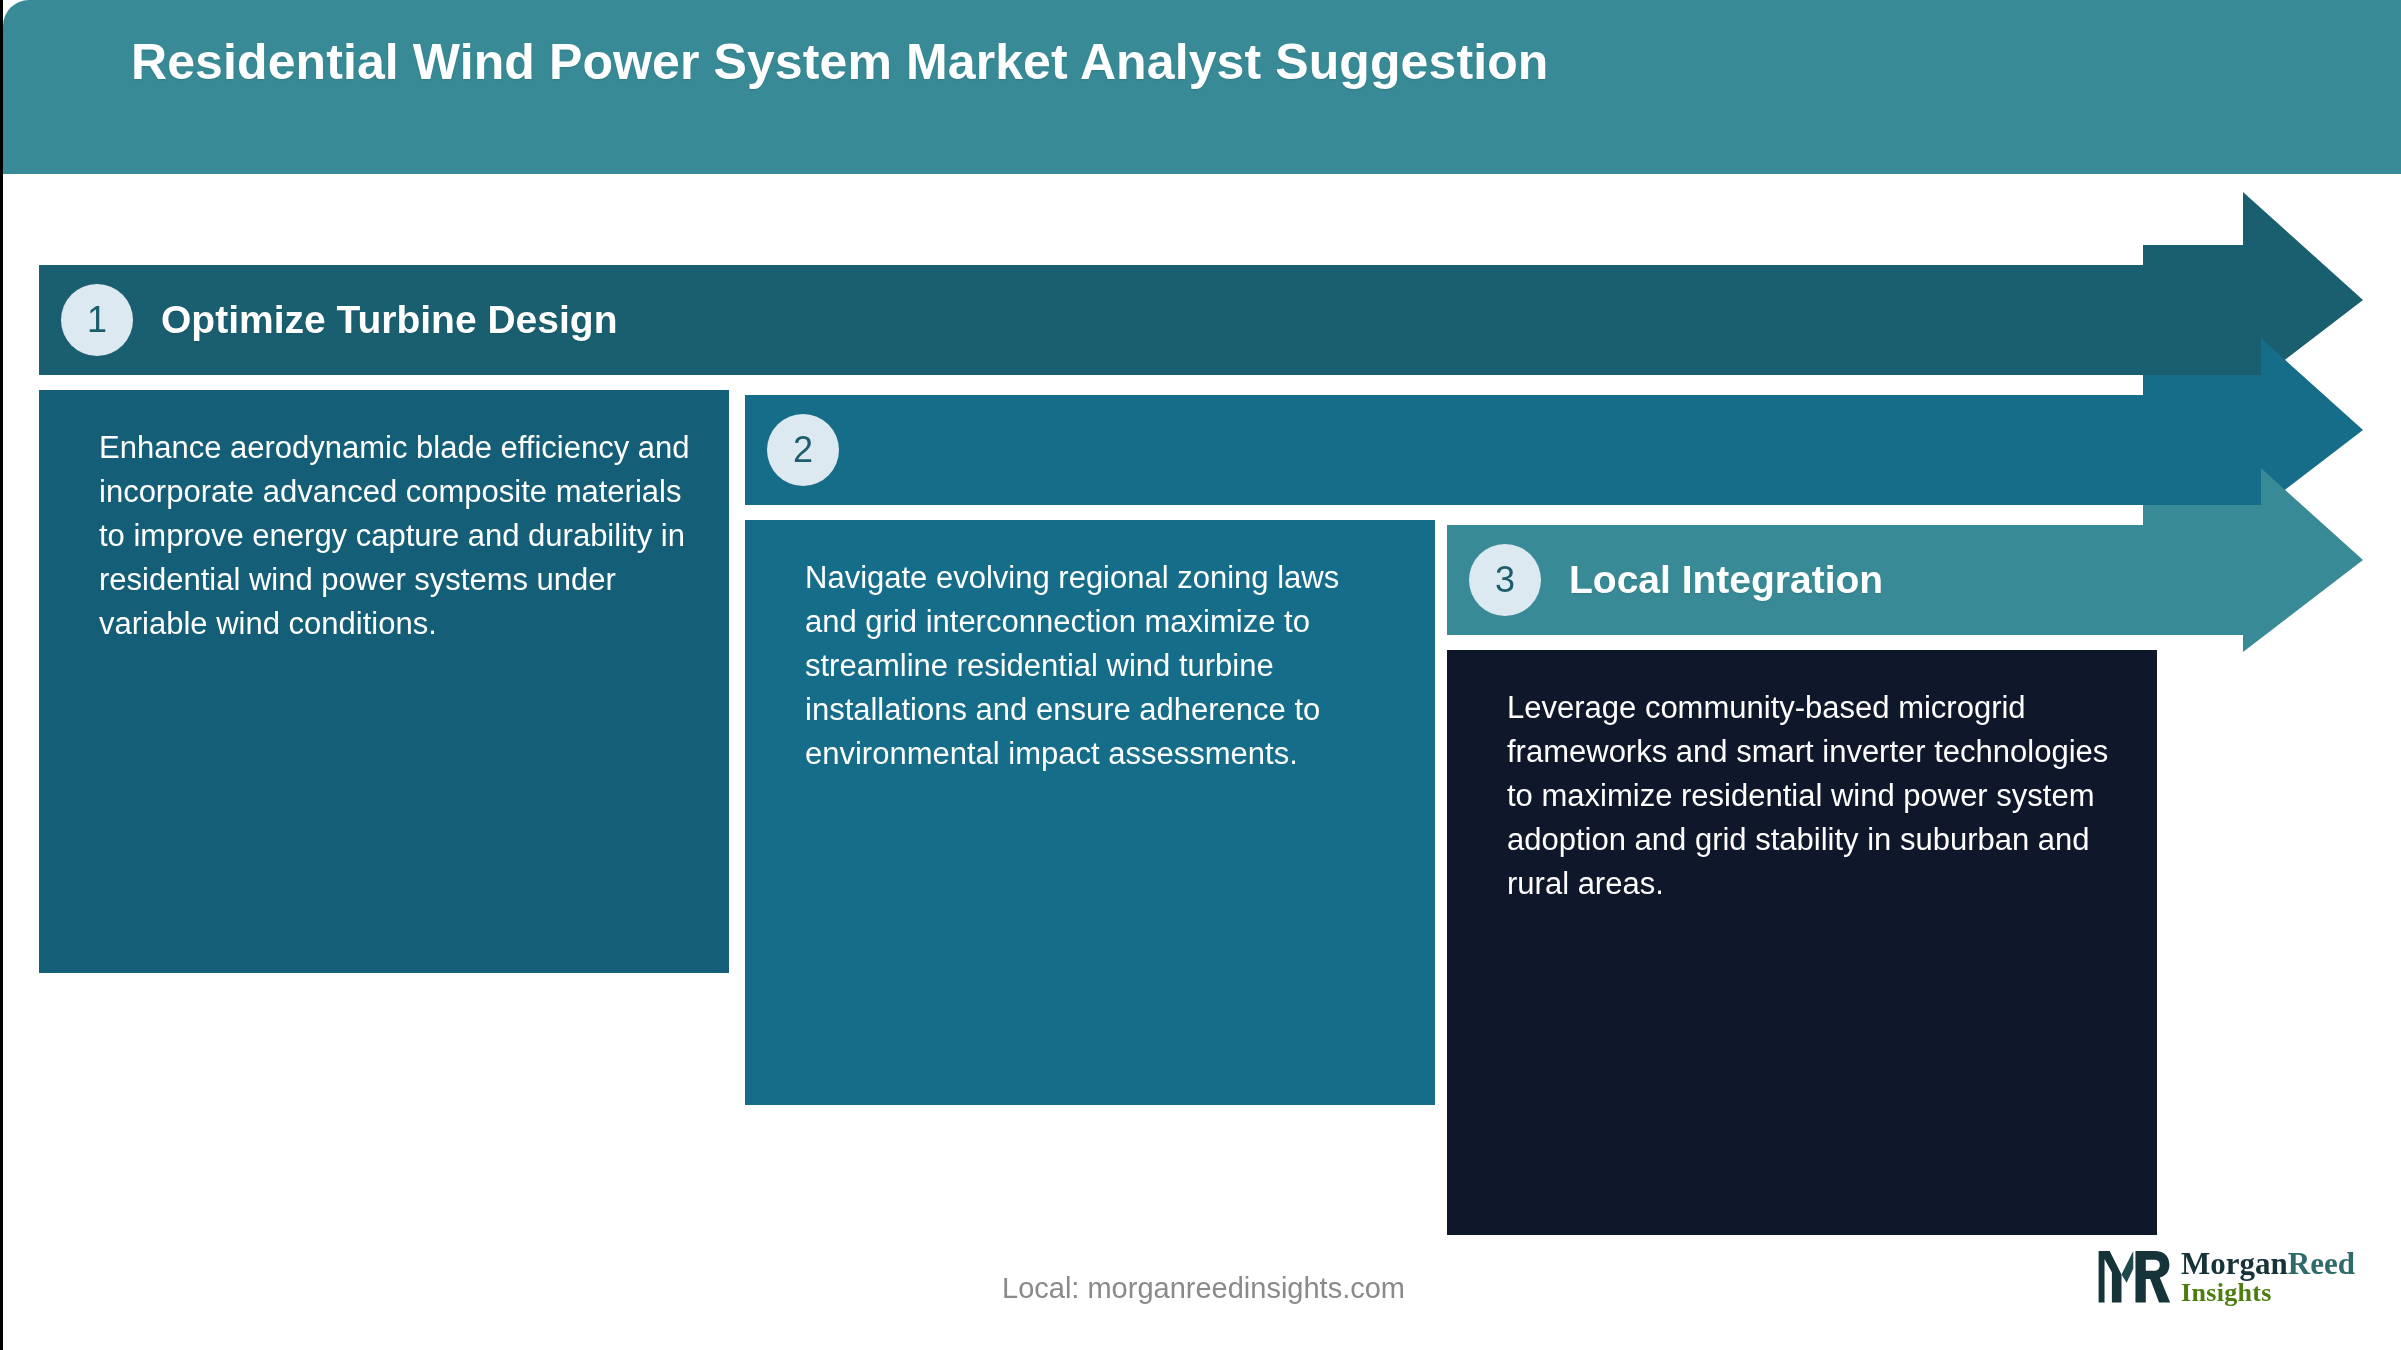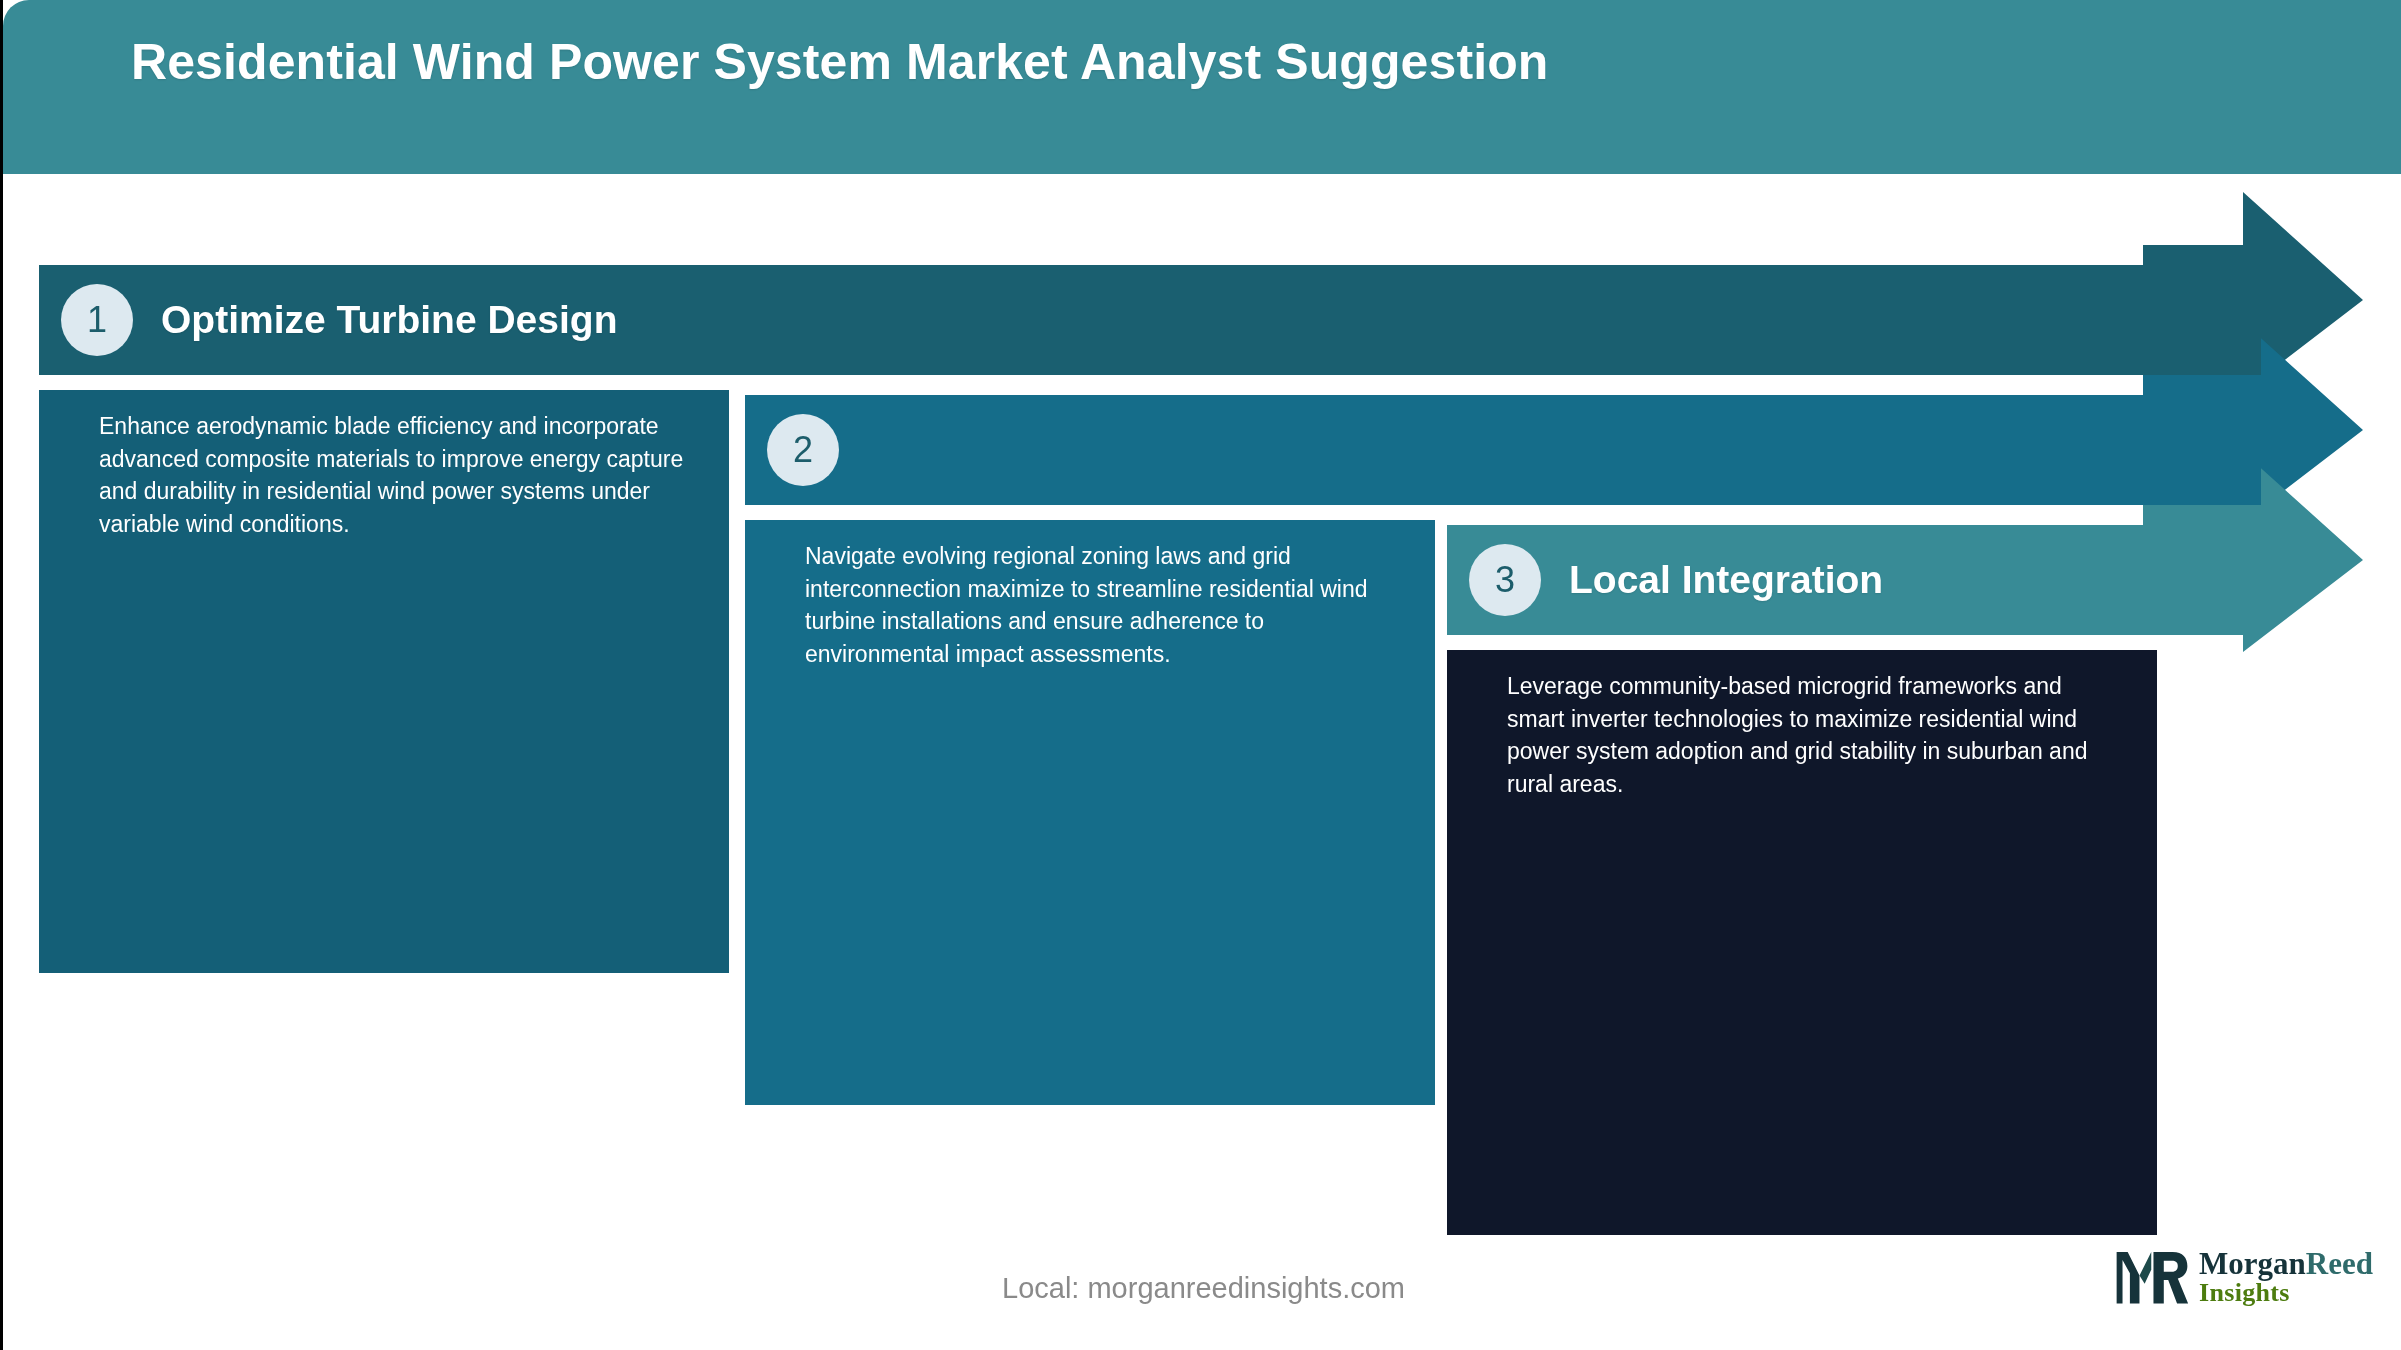--- a/index.html
+++ b/index.html
@@ -77,23 +77,23 @@
     font-size: 39px;
     font-weight: bold;
     color: #ffffff;
     white-space: nowrap;
     text-shadow: 0 1px 2px rgba(0,0,0,0.10);
   }
   .step-body {
     position: absolute;
     box-sizing: border-box;
     color: #ffffff;
-    font-size: 23px;
+    font-size: 31px;
     line-height: 1.42;
-    padding: 20px 38px 30px 60px;
+    padding: 36px 38px 30px 60px;
     font-weight: 400;
   }
   .step-body p {
     margin: 0;
   }
 
   
   #step1-banner { left: 36px;  top: 265px;  width: 2222px; height: 110px; background: #1a5f70; }
   #step1-banner .badge-wrap { margin-left: 22px; }
   #step1-body   { left: 36px;  top: 390px;  width: 690px;  height: 583px; background: #145f77; }
@@ -113,24 +113,24 @@
     top: 1272px;
     width: 2401px;
     text-align: center;
     font-size: 29px;
     color: #8a8a8a;
   }
   .source-inner { display: inline-block; }
 
   .logo {
     position: absolute;
-    right: 28px;
+    right: 46px;
     top: 1248px;
     display: flex;
-    align-items: center;
+    align-items: flex-start;
   }
   .logo-mark {
     width: 74px;
     height: 56px;
     flex: 0 0 auto;
   }
   .logo-text {
     margin-left: 10px;
     line-height: 1.03;
     font-family: "Liberation Serif", serif;

